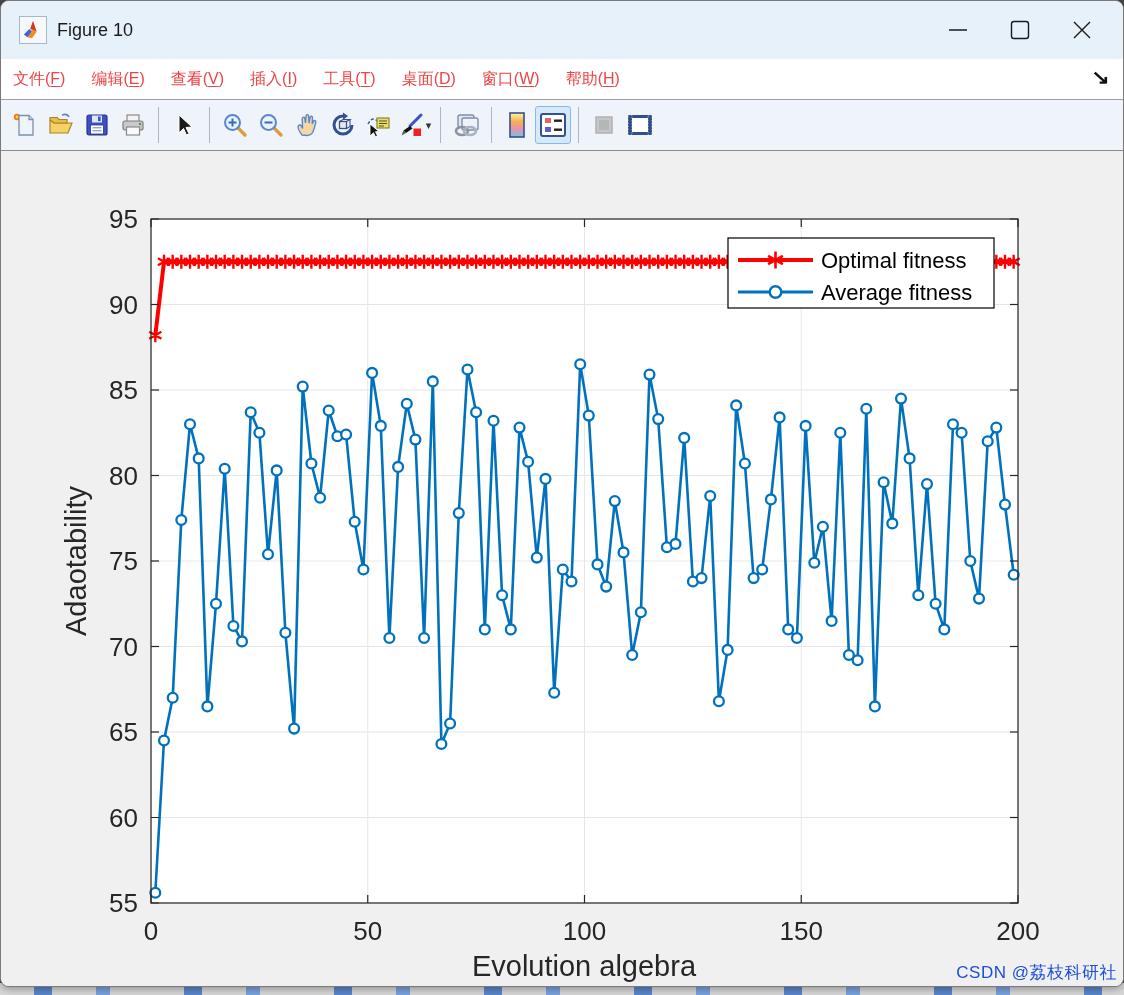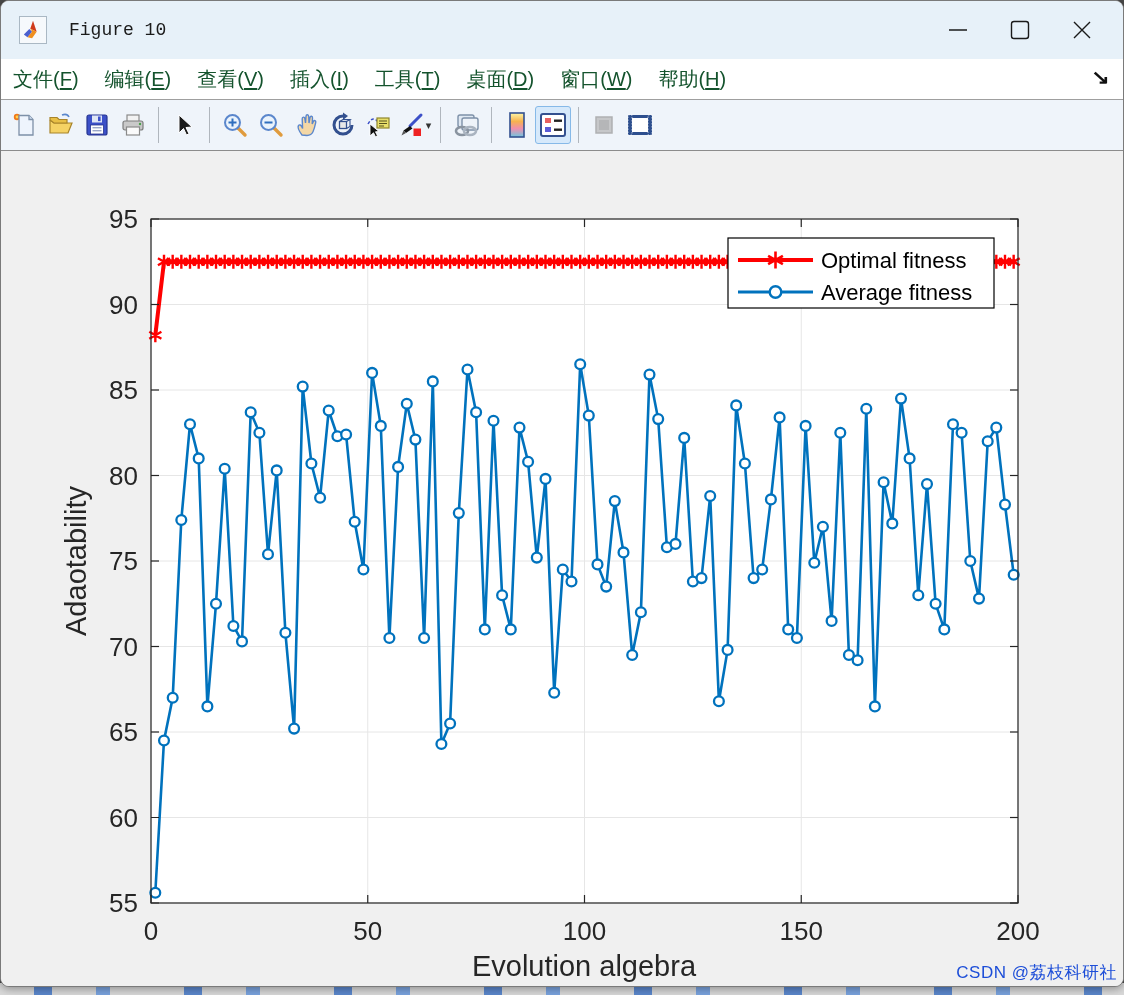--- a/index.html
+++ b/index.html
@@ -6,28 +6,28 @@
   html,body { width:1124px; height:995px; background:#4a4a4a; font-family:"Liberation Sans", sans-serif; overflow:hidden; }
   .stage { position:relative; width:1124px; height:995px; }
   .behind-strip { position:absolute; left:0; bottom:0; width:1124px; height:12px;
     background:repeating-linear-gradient(90deg,#d9d9d9 0 34px,#5b87cc 34px 52px,#d9d9d9 52px 96px,#7aa3de 96px 110px,#d9d9d9 110px 150px); }
   .window { position:absolute; left:0; top:0; width:1124px; height:987px; background:#f0f0f0;
     border-radius:9px 9px 9px 9px; overflow:hidden; border:1px solid #7a7a7a; box-shadow:0 2px 8px rgba(0,0,0,.35); }
 
   
   .titlebar { height:58px; background:#e7f1f9; display:flex; align-items:center; padding:0 10px 0 18px; }
   .app-icon { width:28px; height:28px; background:#f6f9fc; border:1px solid #aab8c4; display:flex; align-items:center; justify-content:center; }
-  .title-text { font-size:18px; color:#1b1b1b; margin-left:22px;font-family:Liberation Mono, monospace; }
+  .title-text { font-size:18px; color:#1b1b1b; margin-left:10px; }
   .win-controls { margin-left:auto; display:flex; align-items:center; }
   .win-btn { width:62px; height:44px; display:flex; align-items:center; justify-content:center; background:transparent; border:none; cursor:default; }
   .win-btn svg { display:block; }
 
   
   .menubar { height:41px; background:#ffffff; border-bottom:1px solid #9f9f9f; display:flex; align-items:center; padding:0 12px; position:relative; }
-  .menu-item { font-size:20px; color:#14532d; margin-right:26px; white-space:nowrap; cursor:default; }
+  .menu-item { font-size:16px; color:#ef4444; margin-right:26px; white-space:nowrap; cursor:default; }
   .menu-item u { text-decoration:underline; text-underline-offset:2px; }
   .dock-arrow { position:absolute; right:14px; top:6px; font-size:20px; font-weight:bold; color:#111; transform:scaleX(1.1); }
 
   
   .toolbar { height:51px; background:#eff4fa; border-bottom:1px solid #8c8c8c; display:flex; align-items:center; padding:0 6px; }
   .tb-btn { width:36px; height:38px; display:flex; align-items:center; justify-content:center; border:1px solid transparent; border-radius:3px; background:transparent; }
   .tb-btn.active { background:#d6e9fb; border-color:#86b9e8; }
   .tb-sep { width:1px; height:36px; background:#b0b6bd; margin:0 7px; }
   .caret { font-size:11px; color:#333; margin-left:1px; }
 

